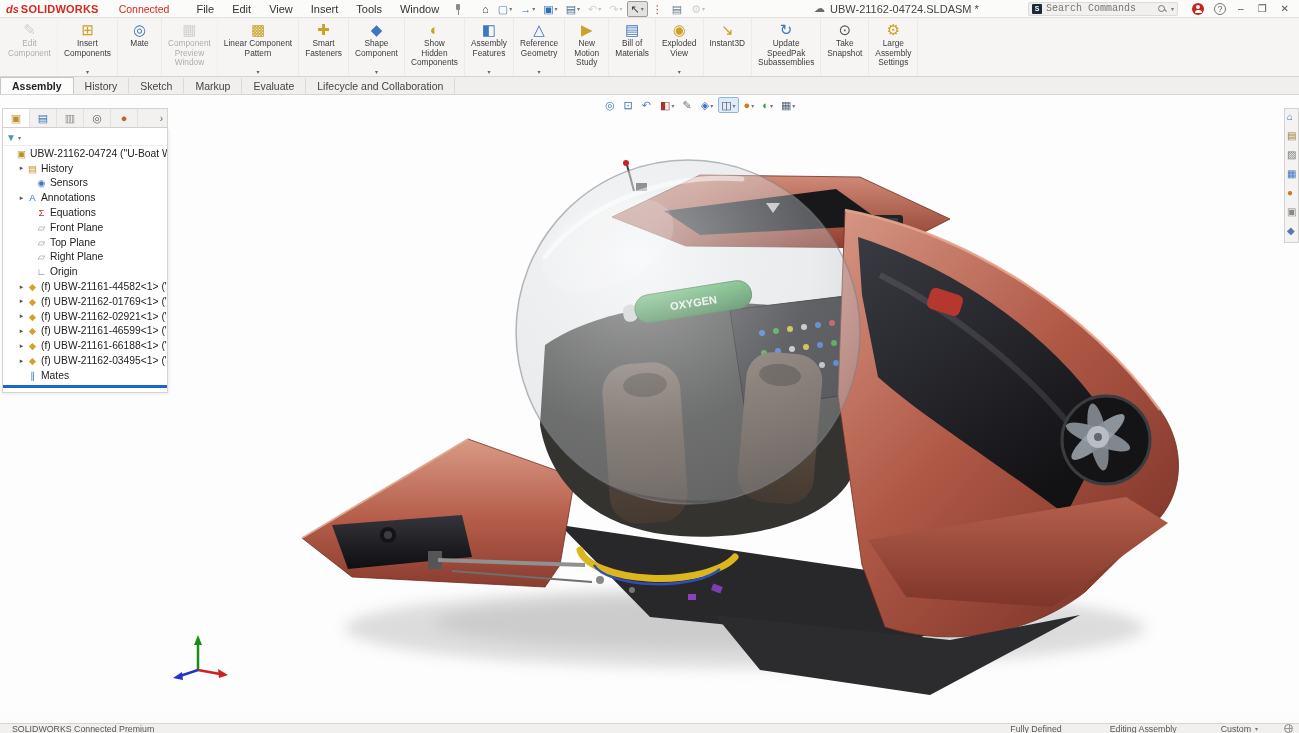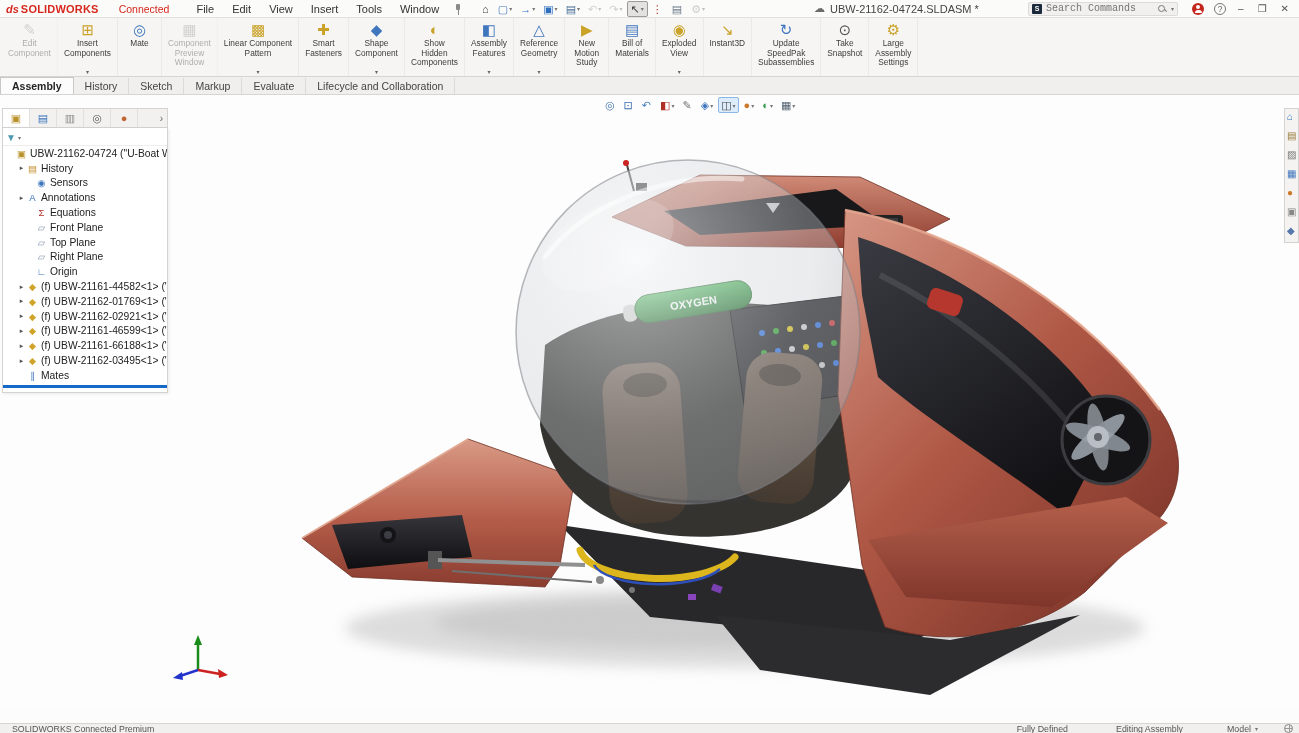--- a/index.html
+++ b/index.html
@@ -675,20 +675,20 @@
     </svg>
   </div>
 
 
   <div class="statusbar">
     <span class="left">SOLIDWORKS Connected Premium</span>
     <div class="right">
       <span class="sseg">Fully Defined</span>
       <span class="sseg">Editing Assembly</span>
       <span class="sunit">
-        <span>Model</span>
+        <span>Custom</span>
         <span class="dd">▾</span>
       </span>
       <span class="globe"></span>
     </div>
   </div>
 
 </div>
 
 </body></html>

